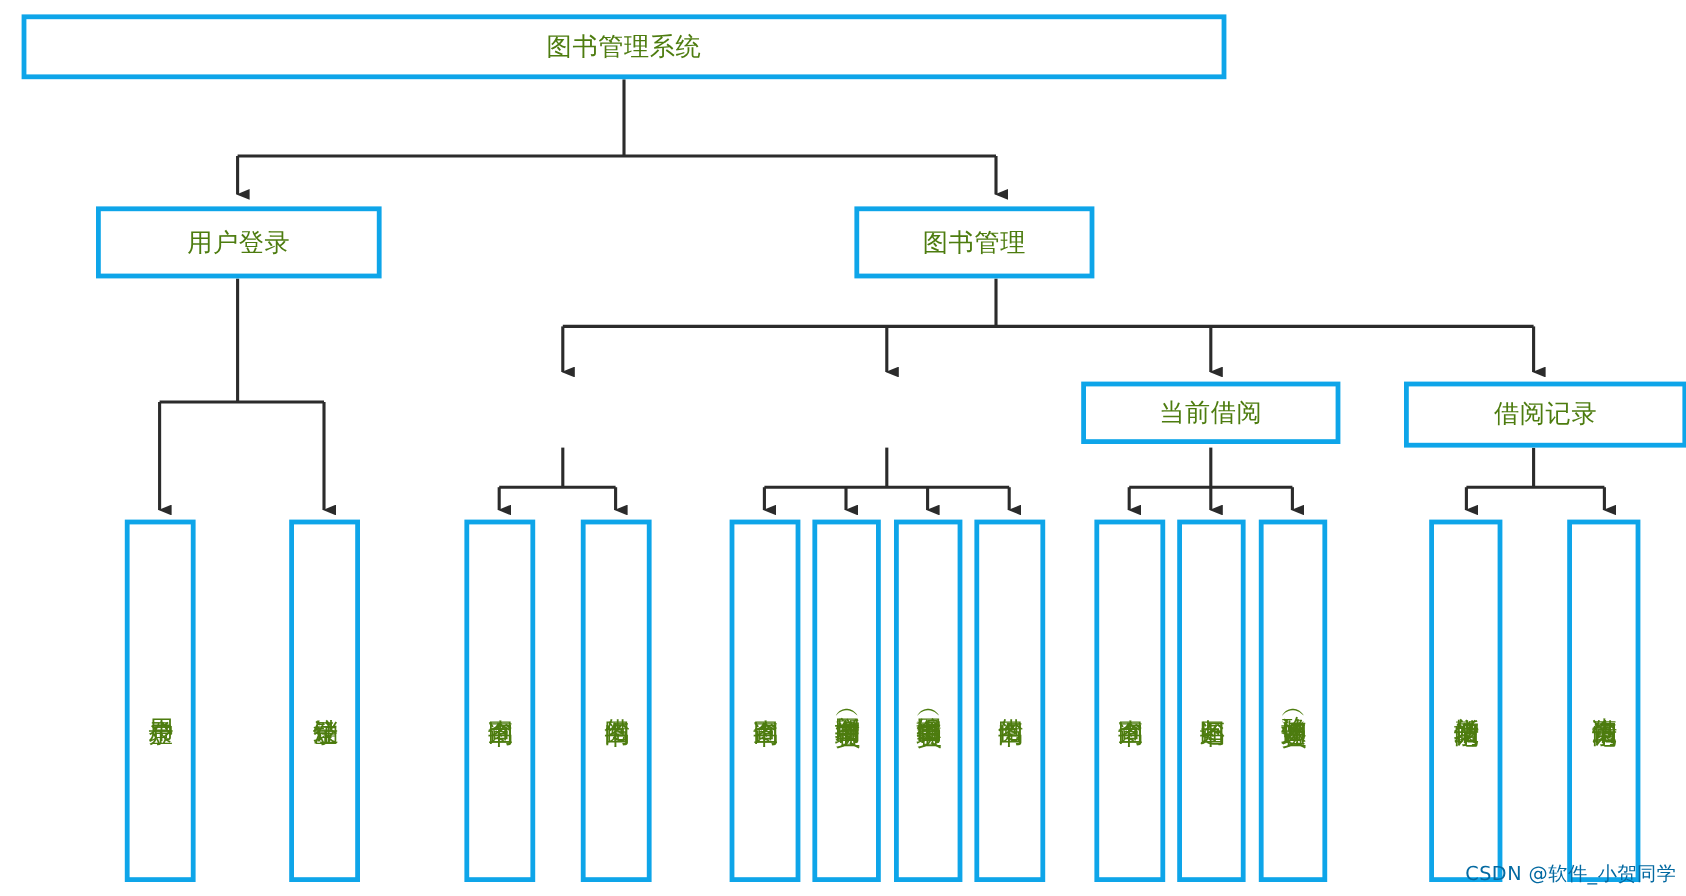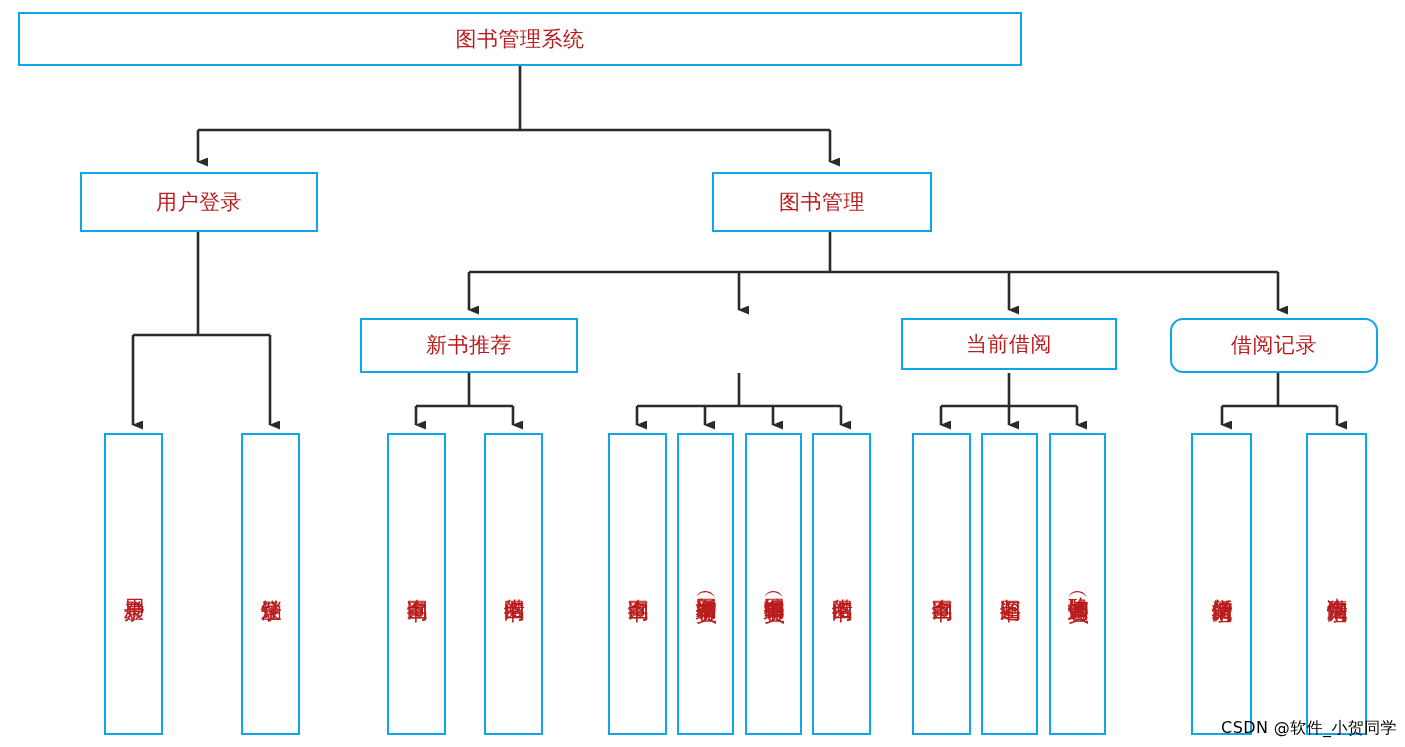--- a/index.html
+++ b/index.html
@@ -23,25 +23,25 @@
     left: 0;
     top: 0;
     width: 1405px;
     height: 747px;
     pointer-events: none;
   }
   .node {
     position: absolute;
     box-sizing: border-box;
     background: #ffffff;
-    border: 2px solid #0ea5e9;
+    border: 4px solid #0ea5e9;
     display: flex;
     align-items: center;
     justify-content: center;
-    color: #b91c1c;
+    color: #4d7c0f;
   }
   .node .node-label {
     display: block;
     text-align: center;
     line-height: 1.08;
     letter-spacing: 0.5px;
   }
   .node.horizontal .node-label {
     font-size: 21px;
     white-space: nowrap;
@@ -57,21 +57,21 @@
     font-size: 21px;
     line-height: 1.12;
     letter-spacing: 1px;
     max-height: 100%;
   }
   #watermark {
     position: absolute;
     right: 8px;
     bottom: 8px;
     font-size: 16px;
-    color: #000000;
+    color: #0369a1;
     white-space: nowrap;
     letter-spacing: 0.4px;
   }
 </style>
 </head>
 <body>
 
 <div id="diagram-root">
 
   <svg id="edge-layer" viewBox="0 0 1405 747" width="1405" height="747" aria-hidden="true">
@@ -125,31 +125,28 @@
     </g>
   </svg>
 
   <div class="node horizontal" style="left:18px; top:12px; width:1004px; height:54px;">
     <span class="node-label">图书管理系统</span>
   </div>
 
   <div class="node horizontal" style="left:80px; top:172px; width:238px; height:60px;">
     <span class="node-label">用户登录</span>
   </div>
-  <div class="node horizontal" style="left:712px; top:172px; width:220px; height:60px;">
+  <div class="node horizontal" style="left:712px; top:172px; width:200px; height:60px;">
     <span class="node-label">图书管理</span>
   </div>
 
-  <div class="node horizontal" style="left:360px; top:318px; width:218px; height:55px;">
-    <span class="node-label">新书推荐</span>
-  </div>
   <div class="node horizontal" style="left:901px; top:318px; width:216px; height:52px;">
     <span class="node-label">当前借阅</span>
   </div>
-  <div class="node horizontal" style="left:1170px; top:318px; width:208px; height:55px;border-radius:13px;">
+  <div class="node horizontal" style="left:1170px; top:318px; width:236px; height:55px;">
     <span class="node-label">借阅记录</span>
   </div>
 
   <div class="node vertical" style="left:104px; top:433px; width:59px; height:302px;">
     <span class="node-label">用户登录</span>
   </div>
   <div class="node vertical" style="left:241px; top:433px; width:59px; height:302px;">
     <span class="node-label">注销登录</span>
   </div>
 

